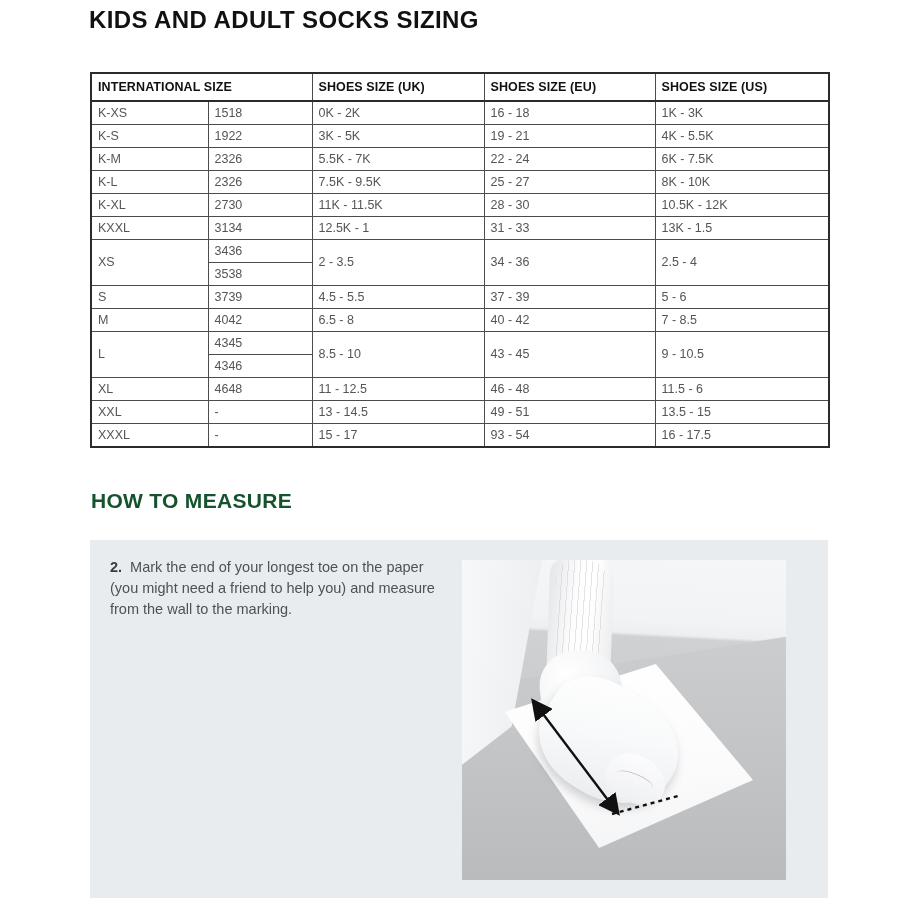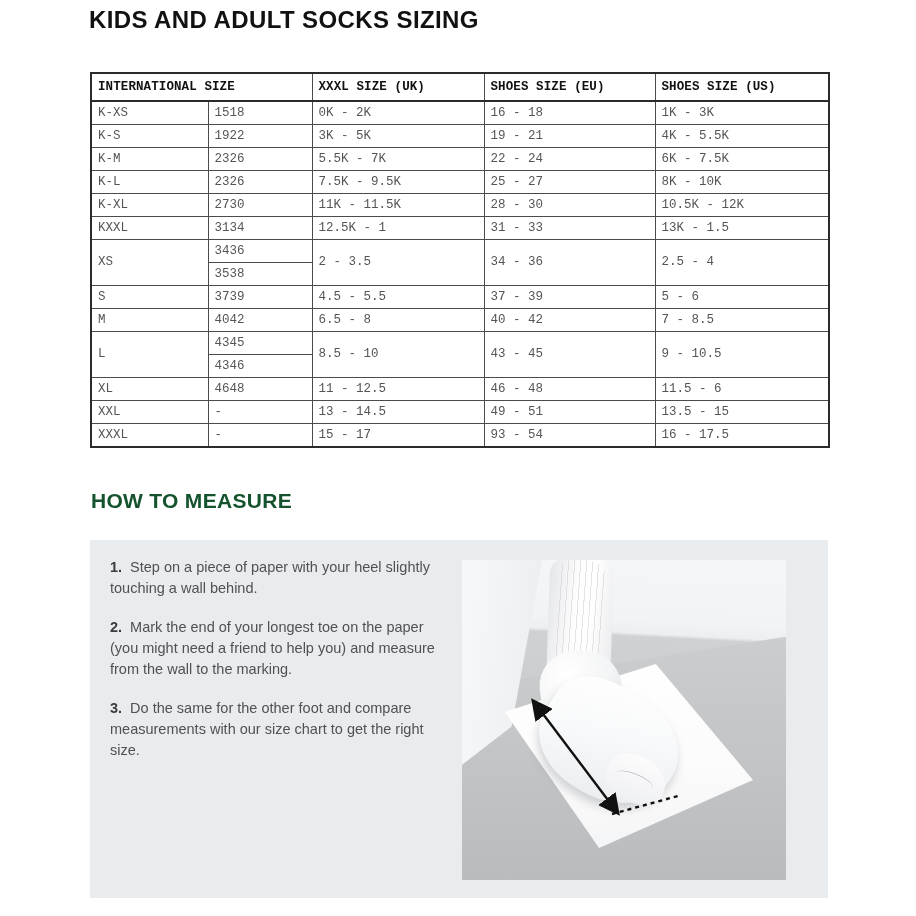--- a/index.html
+++ b/index.html
@@ -27,21 +27,20 @@
     color: #111111;
     white-space: nowrap;
   }
 
   
   #size-table-wrap {
     position: absolute;
     left: 90px;
     top: 72px;
     width: 798px;
-    font-family: Liberation Mono, monospace;
   }
   table.size-table {
     border-collapse: collapse;
     table-layout: fixed;
     width: 738px;
     border: 2px solid #2b2b2b;
   }
   table.size-table th,
   table.size-table td {
     border: 1px solid #4b4b4b;
@@ -220,21 +219,21 @@
     <colgroup>
       <col class="col-intl-label">
       <col class="col-intl-num">
       <col class="col-uk">
       <col class="col-eu">
       <col class="col-us">
     </colgroup>
     <thead>
       <tr>
         <th colspan="2">INTERNATIONAL SIZE</th>
-        <th>XXXL SIZE (UK)</th>
+        <th>SHOES SIZE (UK)</th>
         <th>SHOES SIZE (EU)</th>
         <th>SHOES SIZE (US)</th>
       </tr>
     </thead>
     <tbody id="size-table-body">
         <tr>
           <td>K-XS</td>
           <td>1518</td>
           <td>0K - 2K</td>
           <td>16 - 18</td>
@@ -332,23 +331,21 @@
         </tr>
       </tbody>
   </table>
 </div>
 
 <div id="measure-title">HOW TO MEASURE</div>
 
 <div id="measure-panel">
 
   <div id="steps">
-      <div class="step"><span class="num">1.</span><span>Step on a piece of paper with your heel slightly touching a wall behind.</span></div>
       <div class="step"><span class="num">2.</span><span>Mark the end of your longest toe on the paper (you might need a friend to help you) and measure from the wall to the marking.</span></div>
-      <div class="step"><span class="num">3.</span><span>Do the same for the other foot and compare measurements with our size chart to get the right size.</span></div>
     </div>
 
   <div id="measure-photo">
     <div class="ph-wall-main"></div>
     <div class="ph-floor"></div>
     <div class="ph-wall-corner"></div>
     <div class="ph-paper"></div>
     <div class="ph-leg"></div>
     <div class="ph-ankle"></div>
     <div class="ph-foot"></div>

